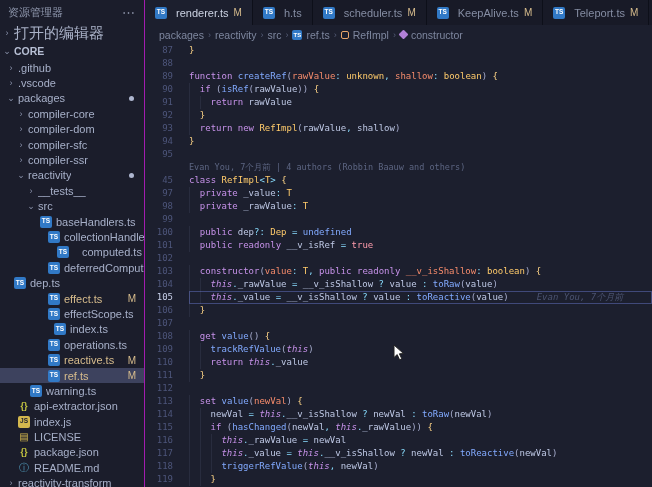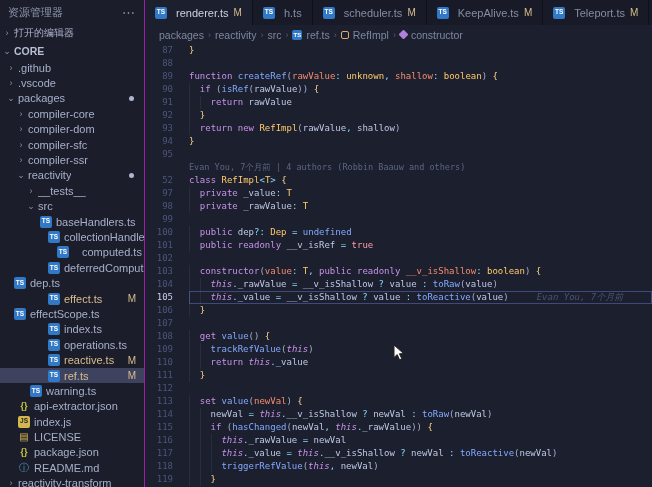--- a/index.html
+++ b/index.html
@@ -71,21 +71,21 @@
 
 <div class="app">
 
   <div class="sidebar">
     <div class="sb-title">
       <span class="lbl">资源管理器</span>
       <span class="more">⋯</span>
     </div>
     <div class="sb-head">
       <span class="chev">›</span>
-      <span style="font-weight:normal;color:#aab2c8;font-size:10px">打开的编辑器</span>
+      <span style="font-weight:normal;color:#aab2c8;font-size:15px">打开的编辑器</span>
     </div>
     <div class="sb-head">
       <span class="chev">⌄</span>
       <span>CORE</span>
     </div>
     <div class="tree">
         <div class="tree-row" style="padding-left: 4px;">
           <span class="chev">›</span>
           <span class="lbl">.github</span>
         </div>
@@ -151,26 +151,26 @@
           <span class="tw-space"></span>
           <span class="ico ico-ts">TS</span>
           <span class="lbl">dep.ts</span>
         </div>
         <div class="tree-row modified" style="padding-left: 34px;">
           <span class="tw-space"></span>
           <span class="ico ico-ts">TS</span>
           <span class="lbl">effect.ts</span>
           <span class="badge">M</span>
         </div>
-        <div class="tree-row" style="">
+        <div class="tree-row" style="padding-left: 34px;">
           <span class="tw-space"></span>
           <span class="ico ico-ts">TS</span>
           <span class="lbl">effectScope.ts</span>
         </div>
-        <div class="tree-row" style="padding-left: 34px;">
+        <div class="tree-row" style="padding-left: 34px; margin-left: 6px;">
           <span class="tw-space"></span>
           <span class="ico ico-ts">TS</span>
           <span class="lbl">index.ts</span>
         </div>
         <div class="tree-row" style="padding-left: 34px;">
           <span class="tw-space"></span>
           <span class="ico ico-ts">TS</span>
           <span class="lbl">operations.ts</span>
         </div>
         <div class="tree-row modified" style="padding-left: 34px;">
@@ -314,21 +314,21 @@
           </div>
           <div class="cl">
             <span class="num">95</span>
             <span class="codewrap"></span>
           </div>
           <div class="cl">
             <span class="num"></span>
             <span class="codewrap lens">Evan You, 7个月前 | 4 authors (Robbin Baauw and others)</span>
           </div>
           <div class="cl">
-            <span class="num">52</span>
+            <span class="num">45</span>
             <span class="codewrap"><span class="t-k">class </span><span class="t-t">RefImpl</span><span class="t-p">&lt;</span><span class="t-t">T</span><span class="t-p">&gt; </span><span class="t-br">{</span></span>
           </div>
           <div class="cl">
             <span class="num">97</span>
             <span class="codewrap"><span class="ig"></span><span class="t-k">private </span><span class="t-v">_value</span><span class="t-p">: </span><span class="t-t">T</span></span>
           </div>
           <div class="cl">
             <span class="num">98</span>
             <span class="codewrap"><span class="ig"></span><span class="t-k">private </span><span class="t-v">_rawValue</span><span class="t-p">: </span><span class="t-t">T</span></span>
           </div>

